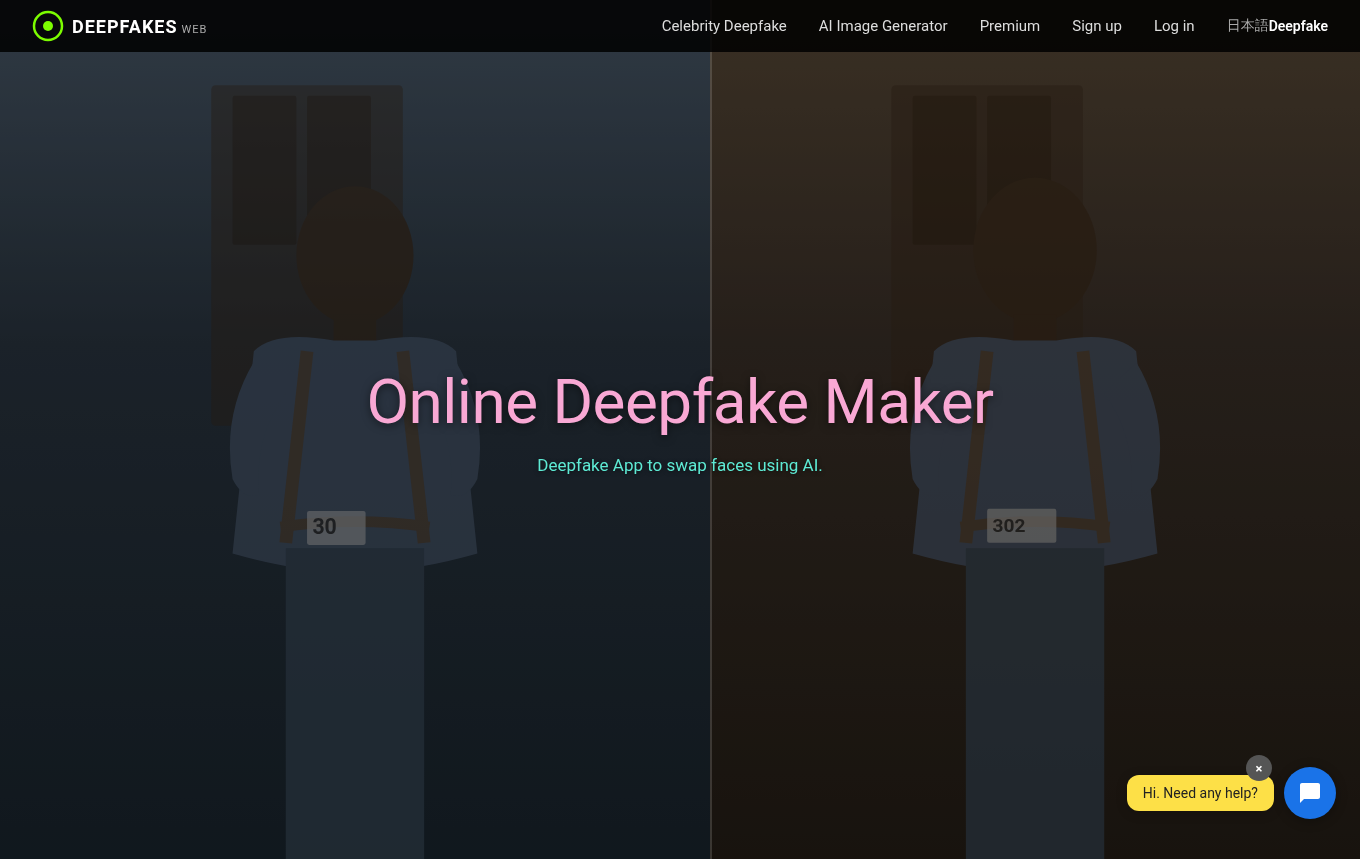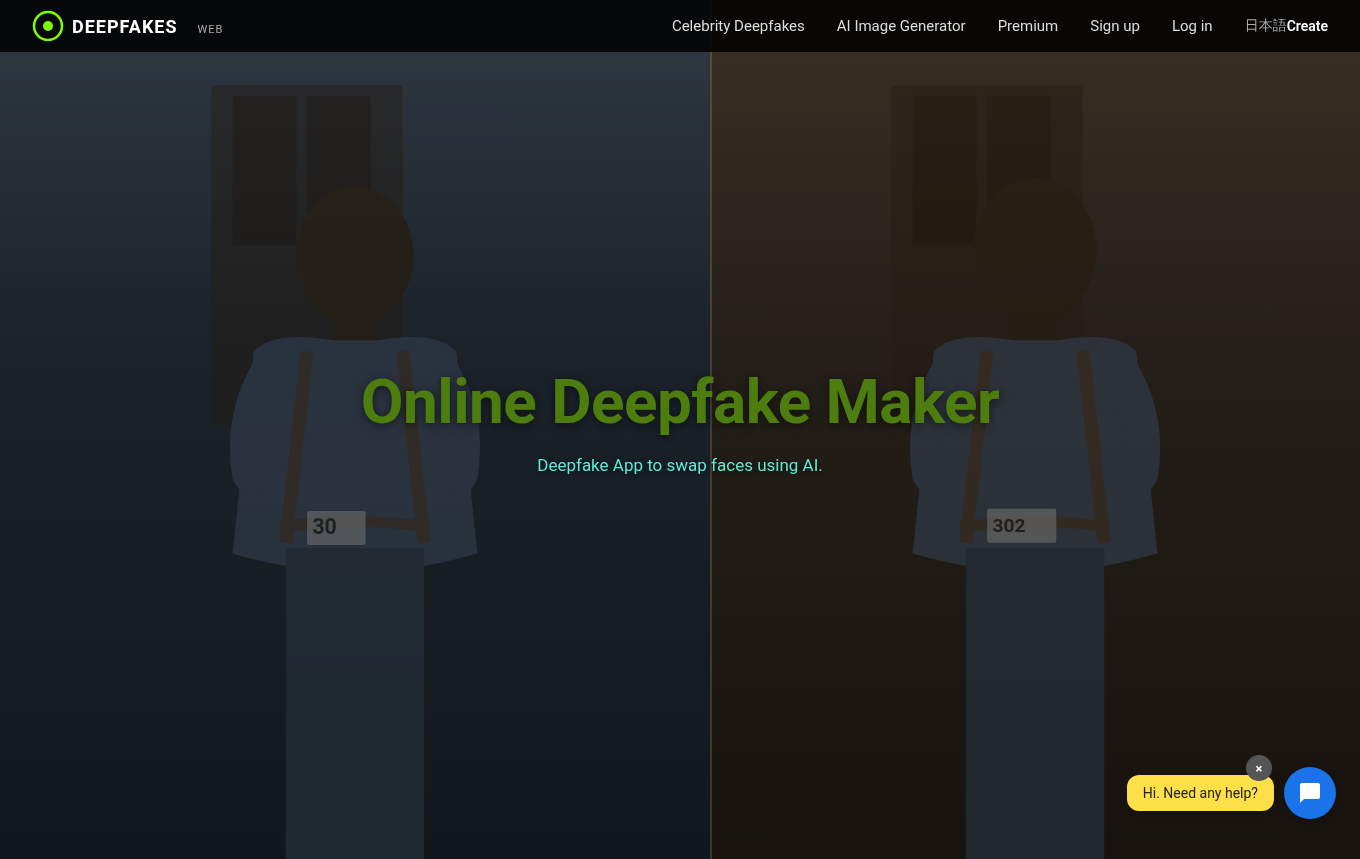--- a/index.html
+++ b/index.html
@@ -33,21 +33,21 @@
     }
 
     .logo-icon {
       width: 32px;
       height: 32px;
     }
 
     .logo-text {
       display: flex;
       align-items: baseline;
-      gap: 20px;
+      gap: 4px;
     }
 
     .logo-main {
       color: #fff;
       font-size: 18px;
       font-weight: 700;
       letter-spacing: 1px;
       text-transform: uppercase;
     }
 
@@ -151,22 +151,22 @@
       flex-direction: column;
       align-items: center;
       justify-content: center;
       z-index: 20;
       text-align: center;
       padding-top: 20px;
     }
 
     .hero-title {
       font-size: 62px;
-      font-weight: 700;
-      color: #4d7c0f;
+      font-weight: 400;
+      color: #f9a8d4;
       letter-spacing: -0.5px;
       line-height: 1.1;
       margin-bottom: 18px;
       text-shadow: 0 2px 8px rgba(0,0,0,0.5);
     }
 
     .hero-subtitle {
       font-size: 17px;
       color: #5eead4;
       margin-bottom: 36px;
@@ -264,29 +264,29 @@
         <circle cx="16" cy="16" r="14" stroke="#7cfc00" stroke-width="2.5" fill="none"></circle>
         <circle cx="16" cy="16" r="5" fill="#7cfc00"></circle>
       </svg>
       <div class="logo-text">
         <span class="logo-main">DEEPFAKES</span>
         <span class="logo-sub">WEB</span>
       </div>
     </a>
 
     <div class="nav-links">
-      <a class="nav-link" href="#">Celebrity Deepfakes</a>
+      <a class="nav-link" href="#">Celebrity Deepfake</a>
       <a class="nav-link" href="#">AI Image Generator</a>
       <a class="nav-link" href="#">Premium</a>
       <a class="nav-link" href="#">Sign up</a>
       <a class="nav-link" href="#">Log in</a>
 
       <div class="nav-lang">
         <a class="lang-option" href="#">日本語</a>
-        <a class="lang-option active" href="#">Create</a>
+        <a class="lang-option active" href="#">Deepfake</a>
       </div>
     </div>
   </nav>
 
   <div class="hero-bg">
 
     <div class="hero-panel-left">
       <div class="scene-bg-left"></div>
 
       <svg width="100%" height="100%" viewBox="0 0 710 807" preserveAspectRatio="xMidYMid slice" style="position:absolute;top:0;left:0;opacity:0.7">

